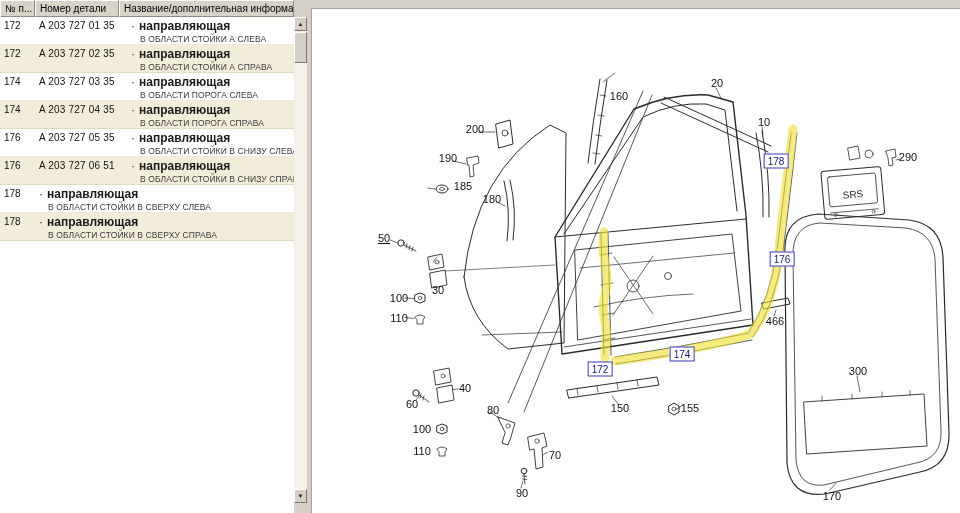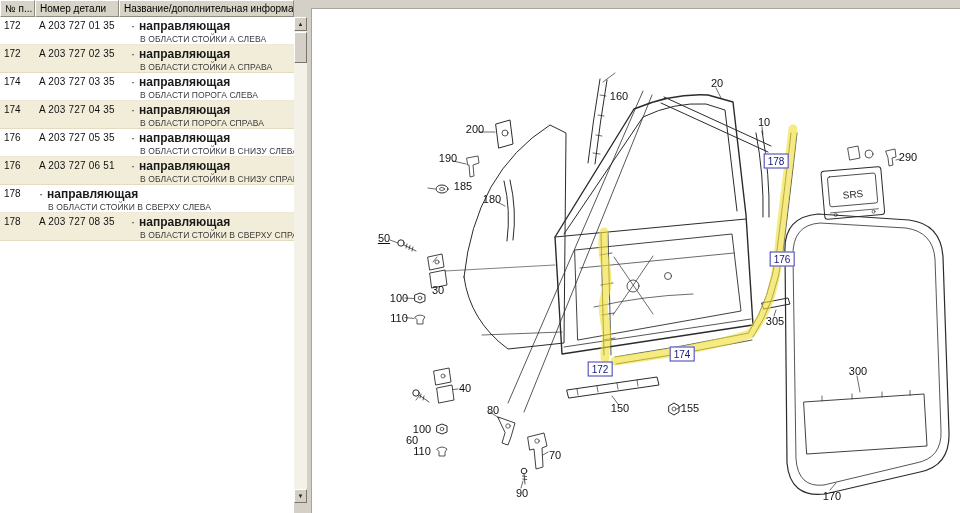--- a/index.html
+++ b/index.html
@@ -107,21 +107,20 @@
         </div>
         <div class="trow">
           <div class="td c-num">178</div>
           <div class="td c-name">
             <div class="nm"><span class="bullet">·</span><span>направляющая</span></div>
             <div class="ds">В ОБЛАСТИ СТОЙКИ В СВЕРХУ СЛЕВА</div>
           </div>
         </div>
         <div class="trow alt">
           <div class="td c-num">178</div>
-          <div class="td c-part">A 203 727 08 35</div>
           <div class="td c-name">
             <div class="nm"><span class="bullet">·</span><span>направляющая</span></div>
             <div class="ds">В ОБЛАСТИ СТОЙКИ В СВЕРХУ СПРАВА</div>
           </div>
         </div>
       </div>
   </div>
 
   <div class="vscroll">
     <div class="sb-btn up">▲</div>
@@ -273,29 +272,29 @@
             <div class="plabel" style="left: 136px; top: 153px;">190</div>
             <div class="plabel" style="left: 111px; top: 181px; margin-left: 40px;">185</div>
             <div class="plabel" style="left: 180px; top: 194px;">180</div>
             <div class="plabel" style="left: 452px; top: 117px;">10</div>
             <div class="plabel" style="left: 596px; top: 152px;">290</div>
             <div class="plabel" style="left: 72px; top: 233px; text-decoration: underline;">50</div>
             <div class="plabel" style="left: 126px; top: 249px; margin-top: 36px;">30</div>
             <div class="plabel" style="left: 87px; top: 293px;">100</div>
             <div class="plabel" style="left: 87px; top: 313px;">110</div>
             <div class="plabel" style="left: 153px; top: 383px;">40</div>
-            <div class="plabel" style="left: 100px; top: 399px; margin-top: 36px;">60</div>
+            <div class="plabel" style="left: 100px; top: 399px;">60</div>
             <div class="plabel" style="left: 110px; top: 424px;">100</div>
             <div class="plabel" style="left: 110px; top: 446px;">110</div>
             <div class="plabel" style="left: 181px; top: 405px;">80</div>
             <div class="plabel" style="left: 243px; top: 450px;">70</div>
             <div class="plabel" style="left: 210px; top: 488px;">90</div>
             <div class="plabel" style="left: 308px; top: 403px;">150</div>
             <div class="plabel" style="left: 378px; top: 403px;">155</div>
-            <div class="plabel" style="left: 463px; top: 316px;">305</div>
+            <div class="plabel" style="left: 463px; top: 316px;">466</div>
             <div class="plabel" style="left: 546px; top: 366px;">300</div>
             <div class="plabel" style="left: 520px; top: 491px;">170</div>
             <div class="blabel" style="left: 464px; top: 156px;">178</div>
             <div class="blabel" style="left: 470px; top: 254px;">176</div>
             <div class="blabel" style="left: 288px; top: 364px;">172</div>
             <div class="blabel" style="left: 370px; top: 349px;">174</div>
           </div>
       </div>
     </div>
   </div>

